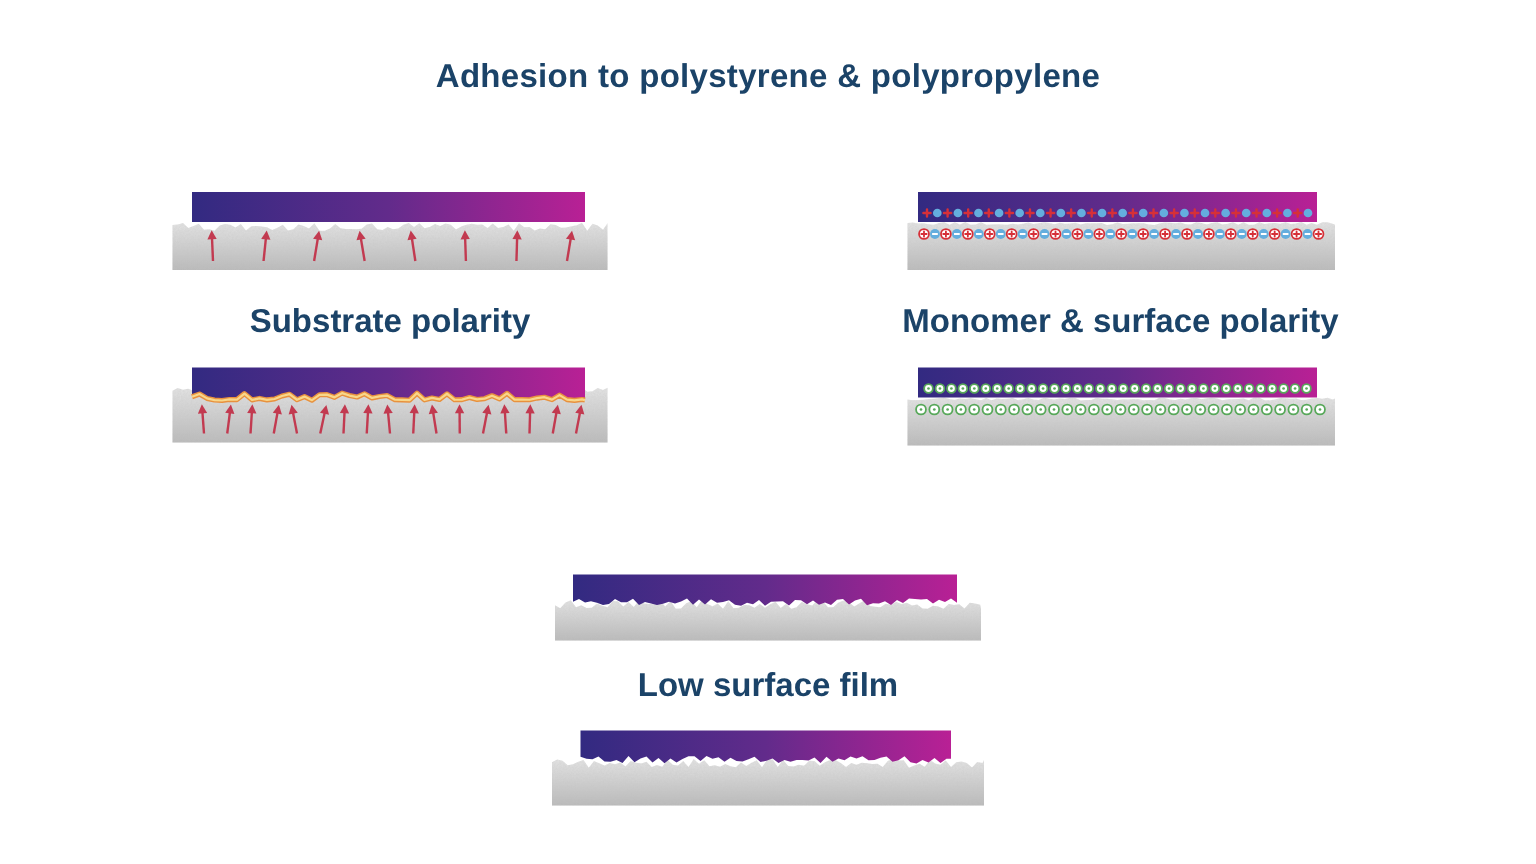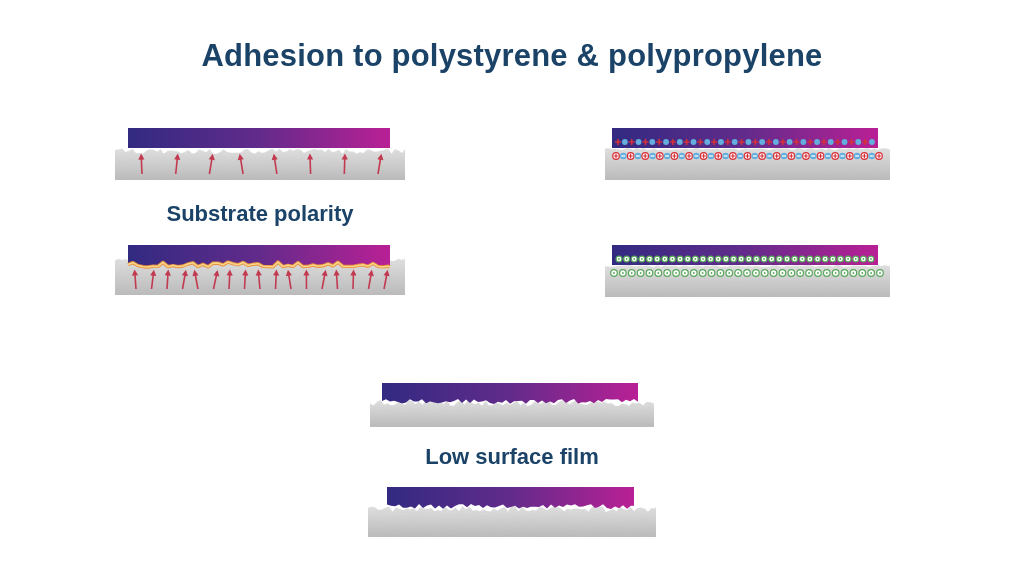--- a/index.html
+++ b/index.html
@@ -3,21 +3,21 @@
 <meta charset="utf-8">
 <style>
   html,body{margin:0;padding:0;}
   body{
     width:1024px;height:576px;background:#ffffff;position:relative;overflow:hidden;
     font-family:"Liberation Sans","DejaVu Sans",sans-serif;
   }
   .slide{position:absolute;left:0;top:0;width:1024px;height:576px;}
   .title{
     position:absolute;left:0;top:38px;width:1024px;text-align:center;
-    font-size:31px;font-weight:bold;letter-spacing:.2px;
+    font-size:22px;font-weight:bold;letter-spacing:.2px;
   }
   .caption{
     position:absolute;font-size:22px;font-weight:bold;white-space:nowrap;
     display:flex;align-items:center;justify-content:center;
   }
   .fig{position:absolute;}
   .fig svg{display:block;width:100%;height:100%;}
   
   #fig-w1{left:110px;top:120px;width:300px;height:64px;}
   #cap-0 {left:110px;top:200px;width:300px;height:28px;}
@@ -336,20 +336,21 @@
           <line x1="258.18333333333334" y1="36" x2="261.9833333333333" y2="36" stroke="#ffffff" stroke-width="1.3"></line>
           <circle cx="267.3888888888889" cy="36" r="3.3" fill="#ffffff" stroke="#d63038" stroke-width="1.2"></circle>
           <path d="M265.5888888888889 36 H269.1888888888889 M267.3888888888889 34.2 V37.8" stroke="#d63038" stroke-width="1.2" stroke-linecap="round"></path>
           <circle cx="274.69444444444446" cy="36" r="3.3" fill="#64aede"></circle>
           <line x1="272.7944444444445" y1="36" x2="276.59444444444443" y2="36" stroke="#ffffff" stroke-width="1.3"></line>
           <circle cx="282" cy="36" r="3.3" fill="#ffffff" stroke="#d63038" stroke-width="1.2"></circle>
           <path d="M280.2 36 H283.8 M282 34.2 V37.8" stroke="#d63038" stroke-width="1.2" stroke-linecap="round"></path>
         </g>
       </svg>
     </div>
+  <div class="caption" id="cap-1" style="color: rgb(27, 67, 104);">Monomer &amp; surface polarity</div>
   <div class="fig" id="fig-p2">
       <svg viewBox="0 0 300 64">
         <defs>
           <linearGradient id="film4" x1="0" y1="0" x2="1" y2="0">
             <stop offset="0" stop-color="#322a81"></stop>
             <stop offset="0.5" stop-color="#622b8b"></stop>
             <stop offset="1" stop-color="#b92095"></stop>
           </linearGradient>
           <linearGradient id="gray4" x1="0" y1="0" x2="0" y2="1">
             <stop offset="0" stop-color="#e6e6e6"></stop>

